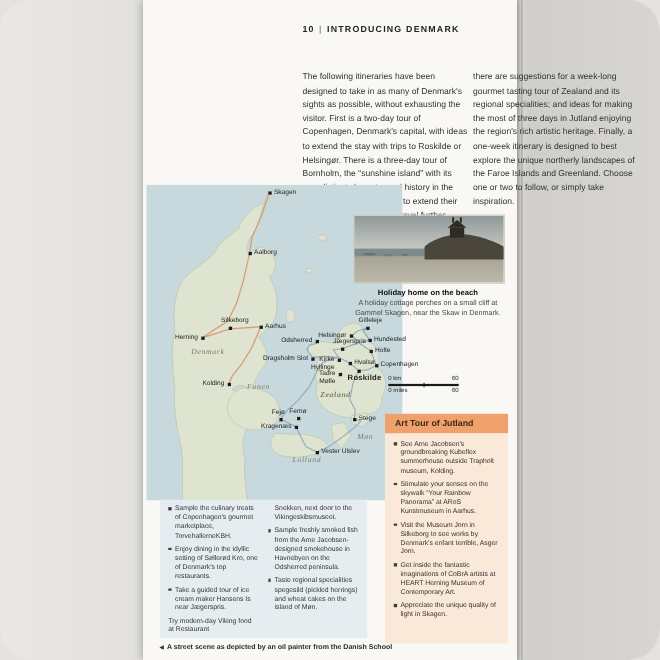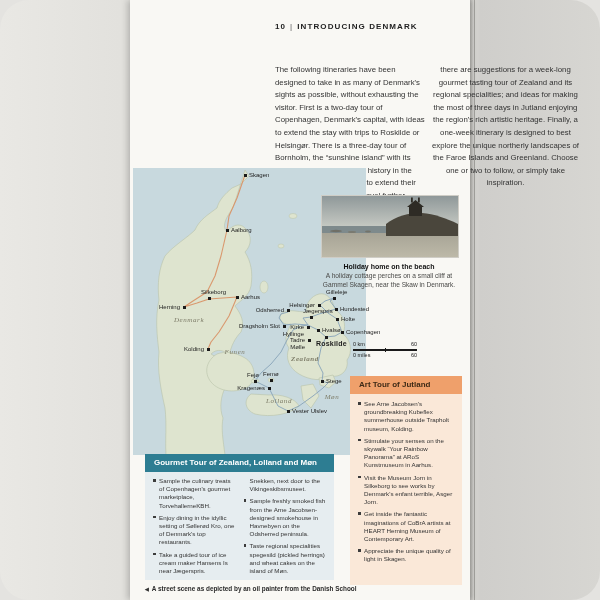--- a/index.html
+++ b/index.html
@@ -13,21 +13,21 @@
 
   
   .pg-header{position:absolute;left:145px;top:22px;font-size:8px;font-weight:bold;letter-spacing:1.1px;color:#222;}
   .pg-header .bar{font-weight:normal;color:#555;padding:0 4px;}
   .pg-title{position:absolute;left:143px;top:34px;font-family:"Liberation Serif",serif;font-size:23px;
             letter-spacing:2.5px;color:#3a3836;white-space:nowrap;}
 
   
   .intro{position:absolute;top:64px;font-size:7.8px;line-height:12.6px;color:#333;text-align:left;}
   .intro.c1{left:145px;width:150px;}
-  .intro.c2{left:300px;width:151px;text-align:center;}
+  .intro.c2{left:300px;width:151px;}
 
   
   .map{position:absolute;left:133px;top:168px;width:233px;height:287px;}
   .map svg{position:absolute;left:0;top:0;}
   .place{position:absolute;width:0;height:0;}
   .place .dot{position:absolute;left:-1.5px;top:-1.5px;width:3px;height:3px;background:#1b1b1b;}
   .place .lbl{position:absolute;font-size:6px;line-height:6.5px;color:#1d1d1d;white-space:nowrap;}
   .place.side-right .lbl{left:4px;top:-3px;}
   .place.side-left  .lbl{right:4px;top:-3px;text-align:right;}
   .place.side-above .lbl{bottom:3px;left:-8px;}
@@ -213,21 +213,21 @@
           <span class="dot"></span>
           <span class="lbl">Kragenæs</span>
         </div>
         <div class="place side-right" style="left: 155px; top: 243px;">
           <span class="dot"></span>
           <span class="lbl">Vester Ulslev</span>
         </div>
         <div class="region" style="left: 56px; top: 152px;">Denmark</div>
         <div class="region" style="left: 102px; top: 184px;">Funen</div>
         <div class="region" style="left: 172px; top: 191px; font-weight: bold;">Zealand</div>
-        <div class="region" style="left: 146px; top: 233px; text-align: center;">Lolland</div>
+        <div class="region" style="left: 146px; top: 250px; text-align: center;">Lolland</div>
         <div class="region" style="left: 199px; top: 229px;">Møn</div>
       </div>
   </div>
 
   <div class="scalebar">
     <div class="row">
       <span>0 km</span>
       <span>60</span>
     </div>
     <div class="bar"></div>
@@ -288,21 +288,20 @@
           <span class="bullet-text">Get inside the fantastic imaginations of CoBrA artists at HEART Herning Museum of Contemporary Art.</span>
         </div>
         <div class="bullet-item">
           <span class="bullet-marker"></span>
           <span class="bullet-text">Appreciate the unique quality of light in Skagen.</span>
         </div>
       </div>
   </div>
 
   <div class="infobox box-gourmet">
-    <div class="head">Gourmet Tour of Zealand, Lolland and Møn</div>
     <div class="body">
       <div class="col">
           <div class="bullet-item">
             <span class="bullet-marker"></span>
             <span class="bullet-text">Sample the culinary treats of Copenhagen's gourmet marketplace, TorvehallerneKBH.</span>
           </div>
           <div class="bullet-item">
             <span class="bullet-marker"></span>
             <span class="bullet-text">Enjoy dining in the idyllic setting of Søllerød Kro, one of Denmark's top restaurants.</span>
           </div>

